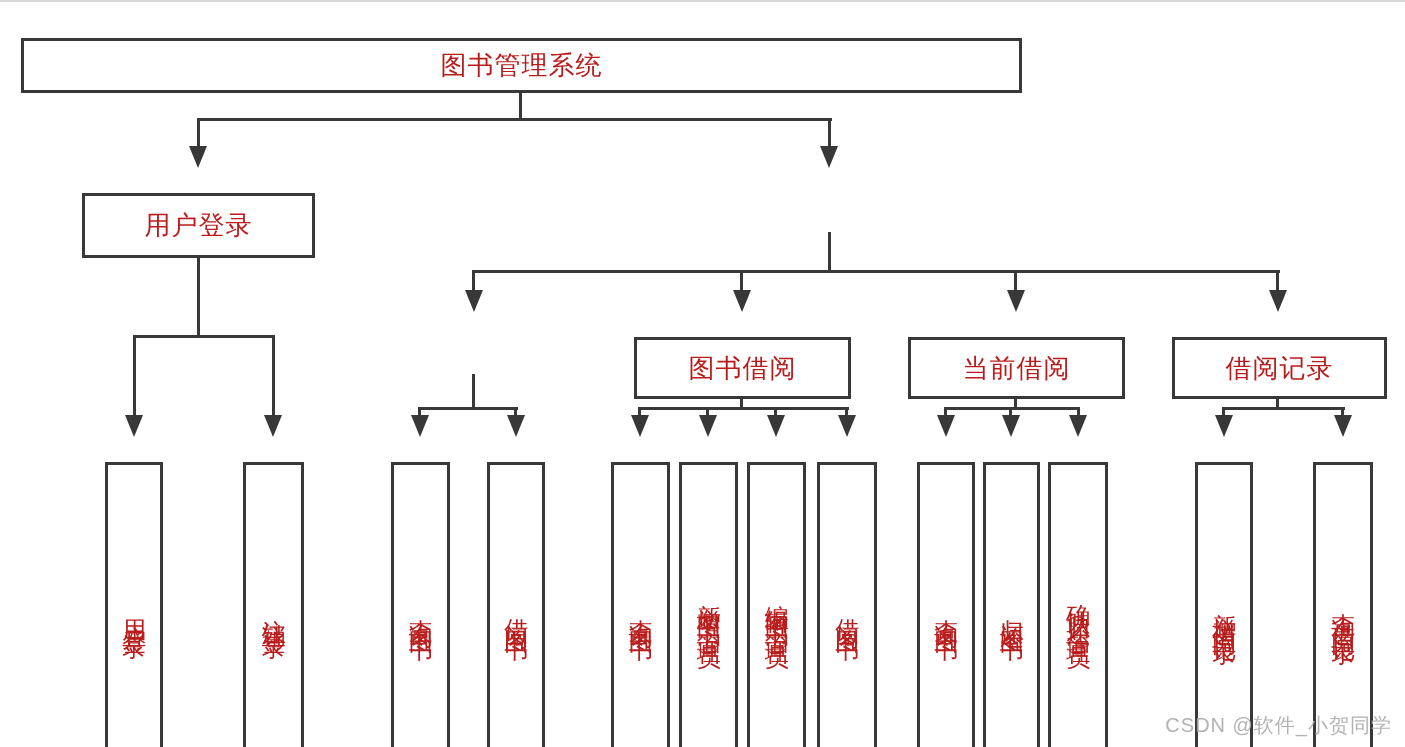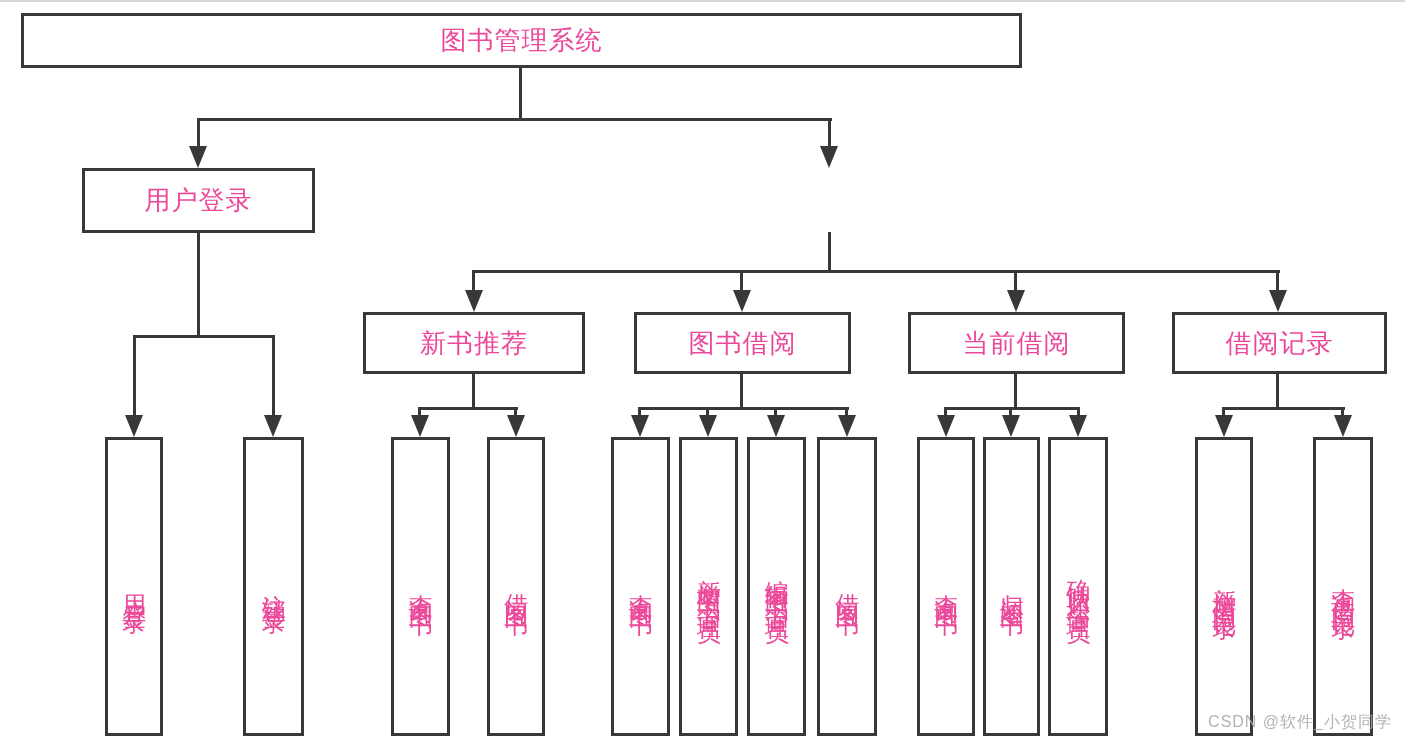--- a/index.html
+++ b/index.html
@@ -4,50 +4,49 @@
 <style>
   html,body{margin:0;padding:0;background:#fff;}
   .canvas{
     position:relative;width:1405px;height:747px;background:#ffffff;
     font-family:"Liberation Sans","DejaVu Sans",sans-serif;overflow:hidden;
   }
   .top-edge{position:absolute;left:0;top:0;width:100%;height:2px;background:#d8d8d8;}
   .box{
     position:absolute;box-sizing:border-box;border:3px solid #383838;background:#ffffff;
     display:flex;align-items:center;justify-content:center;
-    font-size:26px;color:#ec4899;letter-spacing:1px;z-index:2;
+    font-size:26px;color:#b91c1c;letter-spacing:1px;z-index:2;margin-top:25px;
   }
   .vbox{
     writing-mode:vertical-rl;font-size:24px;letter-spacing:6px;line-height:1.1;
     text-align:center;
   }
   .hline,.vline{position:absolute;background:#383838;z-index:1;}
   .hline{height:3px;}
   .vline{width:3px;}
   .arrow{
     position:absolute;width:0;height:0;z-index:1;
     border-left:9px solid transparent;border-right:9px solid transparent;
     border-top:22px solid #383838;
   }
   .watermark{
-    position:absolute;right:13px;top:712px;font-size:16px;letter-spacing:1px;
+    position:absolute;right:13px;top:712px;font-size:20px;letter-spacing:1px;
     color:rgba(170,170,170,0.9);z-index:5;white-space:nowrap;
   }
 </style>
 </head>
 <body>
 
 <div class="canvas">
   <div class="top-edge"></div>
 
   <div class="box" style="left:21px;top:13px;width:1001px;height:55px;">图书管理系统</div>
 
   <div class="box" style="left:82px;top:168px;width:233px;height:65px;">用户登录</div>
 
-  <div class="box" style="left:363px;top:312px;width:222px;height:62px;">新书推荐</div>
   <div class="box" style="left:634px;top:312px;width:217px;height:62px;">图书借阅</div>
   <div class="box" style="left:1172px;top:312px;width:215px;height:62px;">借阅记录</div>
   <div class="box" style="left:908px;top:312px;width:217px;height:62px;">当前借阅</div>
 
   <div class="box vbox" style="left:105px;top:437px;width:58px;height:299px;">用户登录</div>
   <div class="box vbox" style="left:243px;top:437px;width:61px;height:299px;">注销登录</div>
 
   <div class="box vbox" style="left:391px;top:437px;width:59px;height:299px;">查询图书</div>
   <div class="box vbox" style="left:487px;top:437px;width:58px;height:299px;">借阅图书</div>
 

